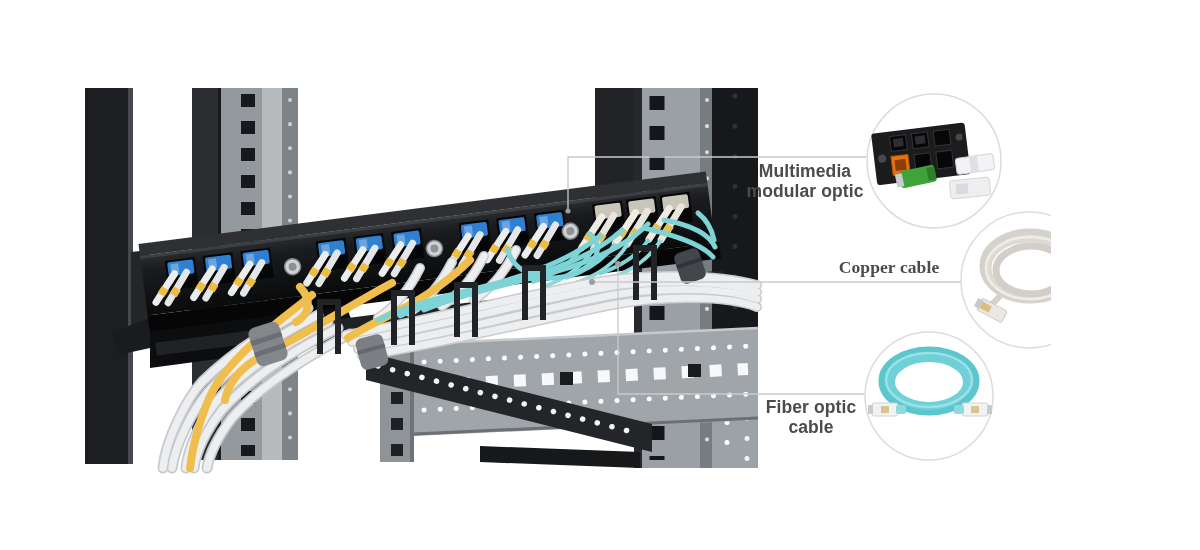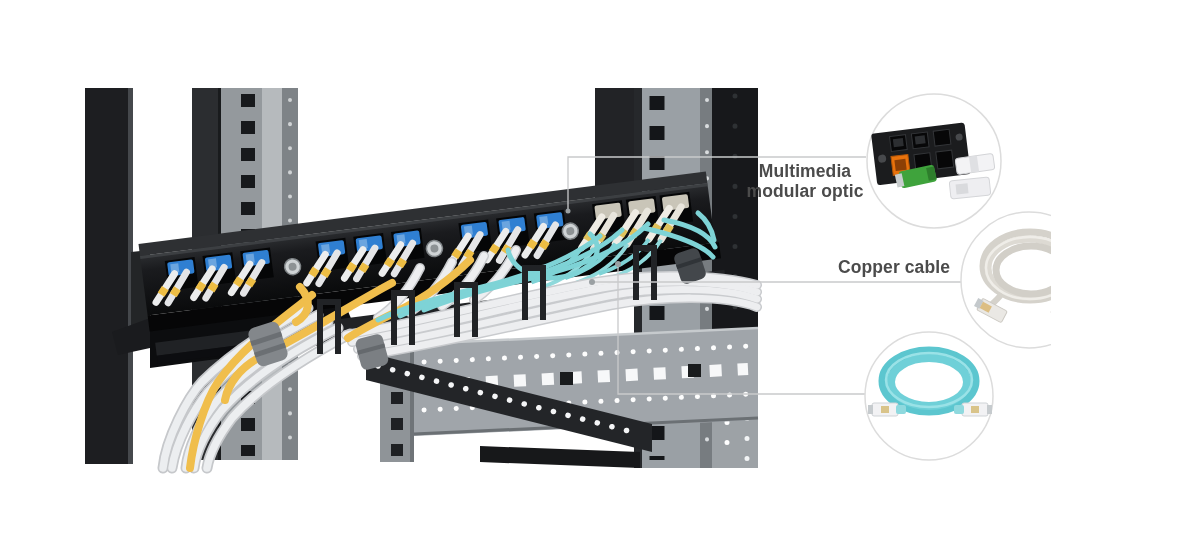--- a/index.html
+++ b/index.html
@@ -3,21 +3,21 @@
 <meta charset="utf-8">
 <style>
   html,body{margin:0;padding:0;background:#ffffff;}
   .stage{position:relative;width:1051px;height:550px;background:#ffffff;overflow:hidden;
          font-family:"Liberation Sans",sans-serif;}
   .scene{position:absolute;left:0;top:0;}
   .callout-label{position:absolute;color:#4b4b4b;font-size:17.5px;line-height:1.16;
                  font-weight:700;letter-spacing:.1px;}
   .callout-label span{display:block;}
   #lbl-multimedia{left:743px;top:161px;width:124px;text-align:center;}
-  #lbl-copper{left:828px;top:257px;width:122px;text-align:right;}
+  #lbl-copper{left:828px;top:257px;width:122px;text-align:center;font-family:Liberation Serif, serif;}
   #lbl-fiber{left:751px;top:397px;width:120px;text-align:center;}
 </style>
 </head>
 <body>
 
 <div class="stage">
 
 <svg class="scene" width="1200" height="550" viewBox="0 0 1200 550">
   <defs>
     <linearGradient id="pf" x1="0" y1="0" x2="0" y2="1">
@@ -303,14 +303,18 @@
   </g>
 </svg>
 
 <div class="callout-label" id="lbl-multimedia">
   <span>Multimedia</span>
   <span>modular optic</span>
 </div>
 <div class="callout-label" id="lbl-copper">
   <span>Copper cable</span>
 </div>
-
+<div class="callout-label" id="lbl-fiber">
+  <span>Fiber optic</span>
+  <span>cable</span>
 </div>
 
+</div>
+
 </body></html>

